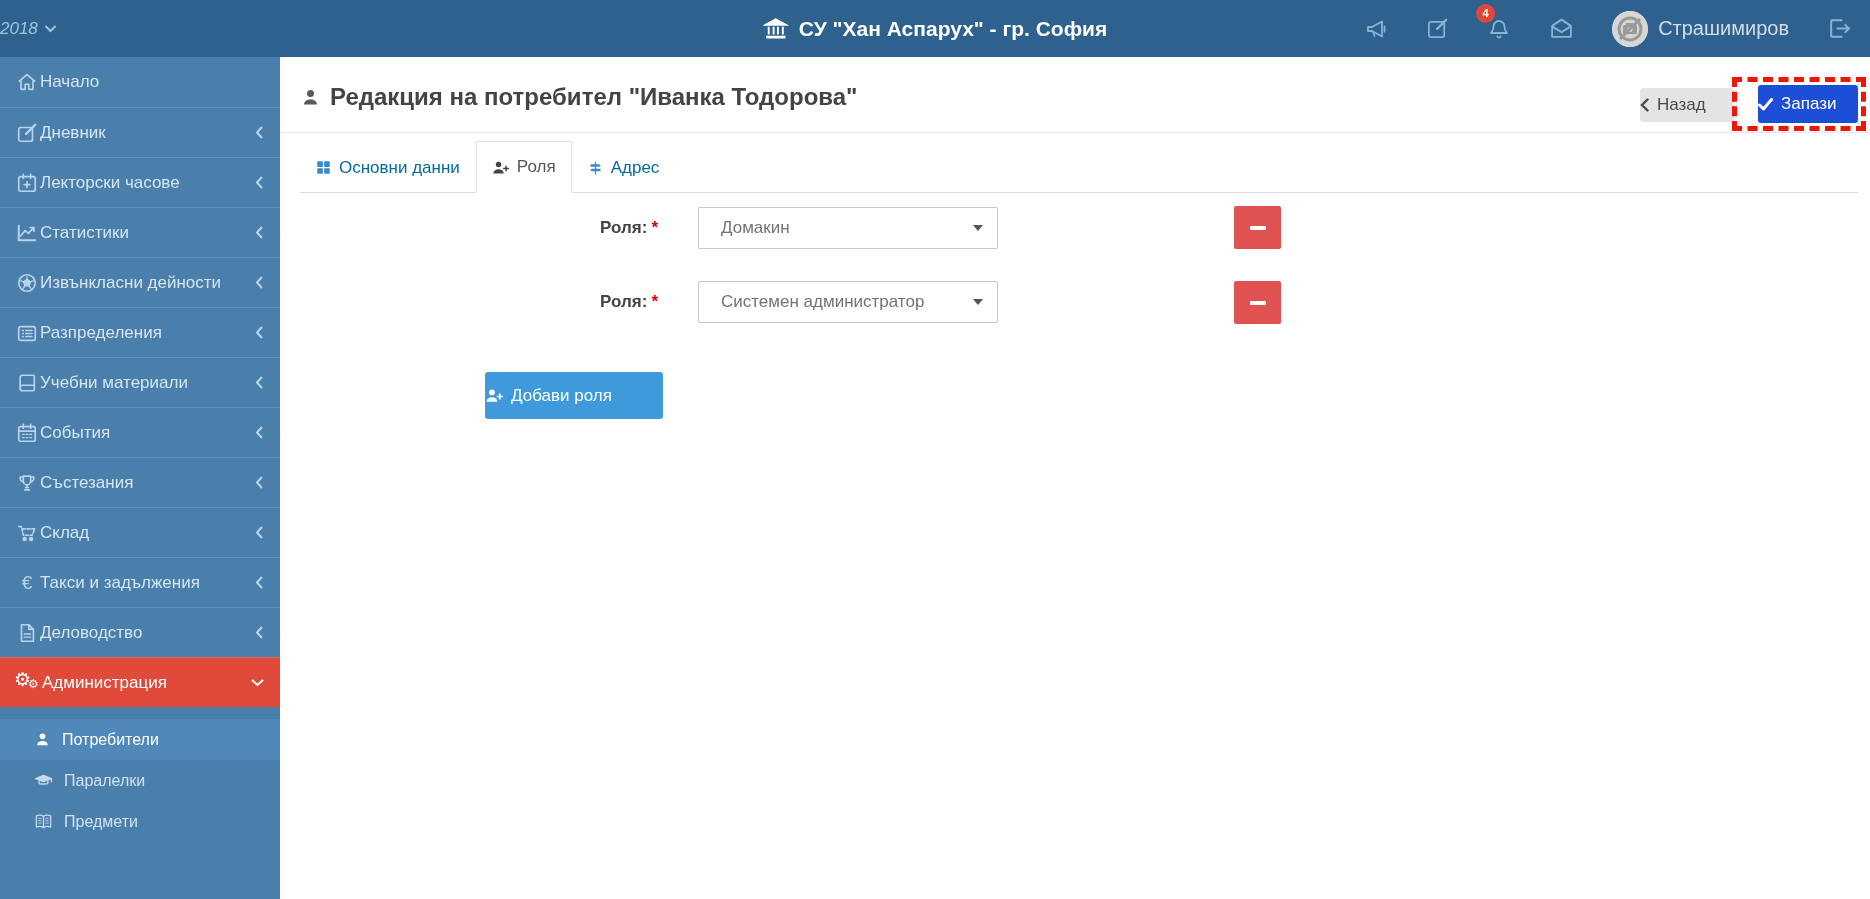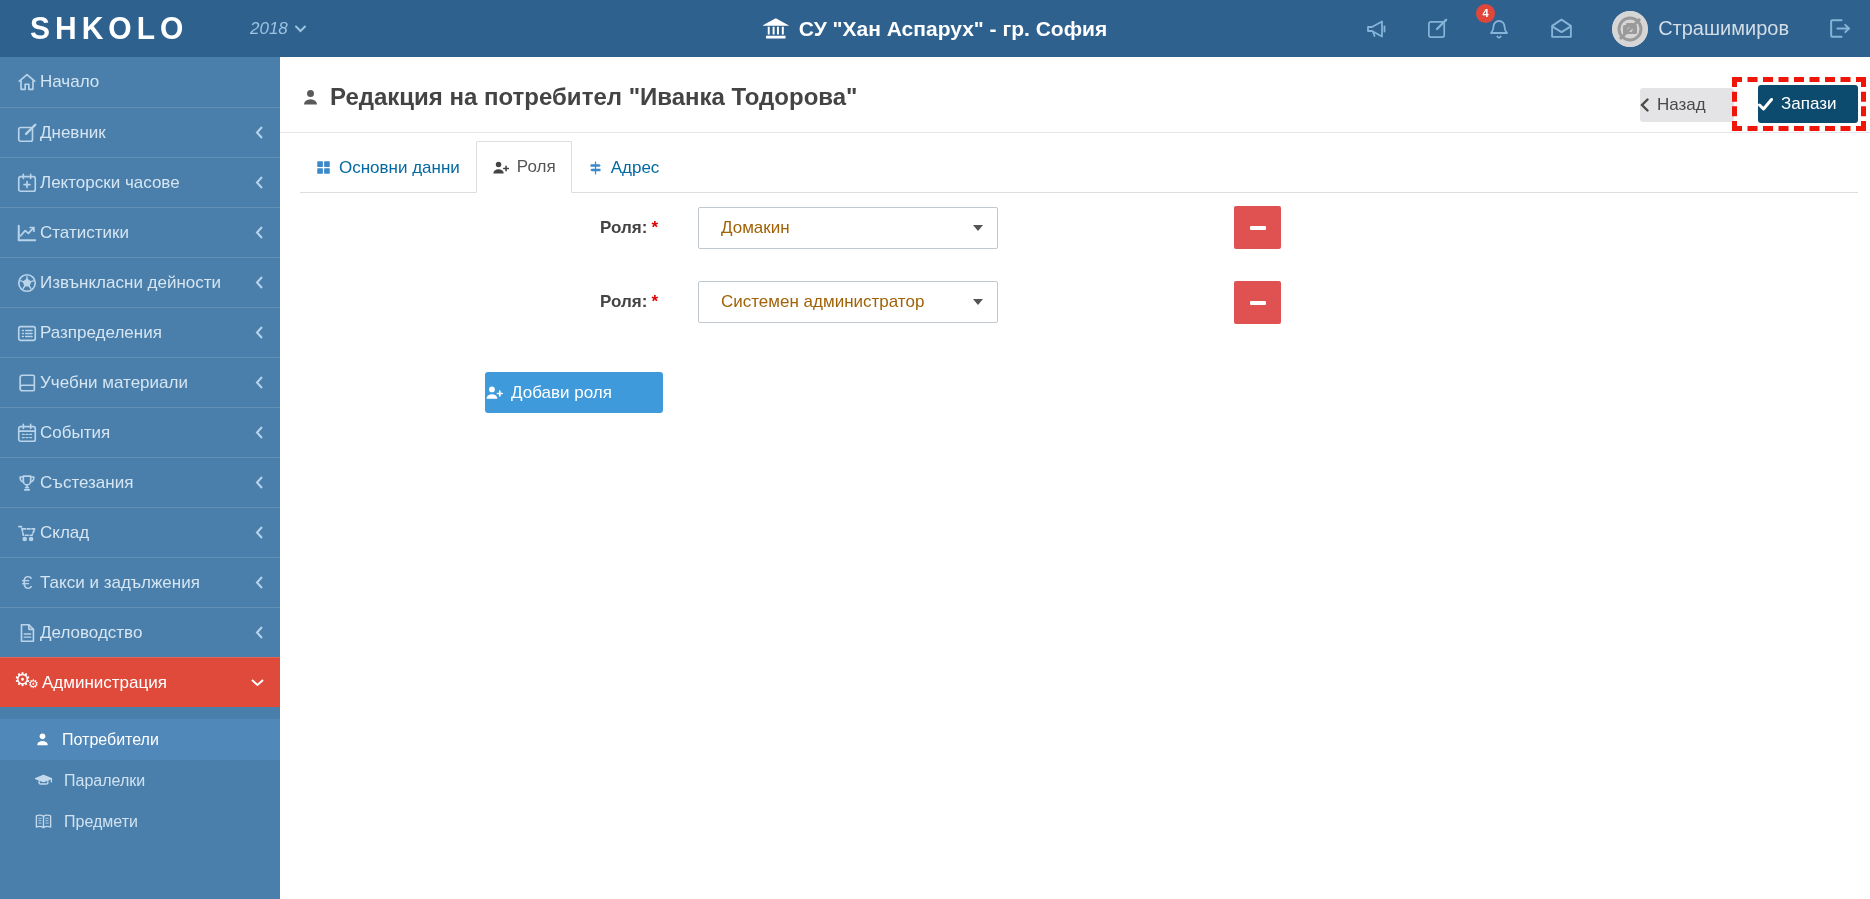--- a/index.html
+++ b/index.html
@@ -52,56 +52,55 @@
   .content-header { position:relative; height:76px; border-bottom:1px solid #e6e6e6; }
   .page-title { position:absolute; left:20px; top:26px; display:flex; align-items:center;
     gap:9px; font-size:24px; color:#444; }
   .btn { display:inline-flex; align-items:center; justify-content:flex-start; gap:8px;
     border:none; border-radius:3px; font-size:17px; cursor:pointer;
     font-family:"Liberation Sans","DejaVu Sans",sans-serif; }
   .btn-back { position:absolute; left:1360px; top:31px; width:94px; height:34px;
     background:#e4e4e6; color:#4a4a4a; }
   .save-annotation { position:absolute; left:1452px; top:20px; width:134px; height:54px;
     border:5px dashed #ee1509; display:flex; align-items:center; justify-content:center; }
-  .btn-save { width:100px; height:38px; background:#0c4a6e; color:#fff;margin-left:18px; }
+  .btn-save { width:100px; height:38px; background:#1d4ed8; color:#fff;margin-left:18px; }
 
   
   .tabs { position:absolute; left:20px; top:83px; right:12px; display:flex;
     border-bottom:1px solid #ddd; height:53px; align-items:flex-end; }
   .tab { display:flex; align-items:center; gap:8px; padding:14px 15px; font-size:17px;
     color:#0369a1; cursor:pointer; border:1px solid transparent; border-bottom:none;
     margin-bottom:-1px; background:transparent; border-radius:2px 2px 0 0; height:52px; }
   .tab.active { background:#fff; border-color:#ddd; color:#555;
     border-bottom:1px solid #fff; }
   .tab.active .si { color:#444; }
 
   
   .role-label { position:absolute; left:0; width:378px; text-align:right; height:42px;
     line-height:42px; font-size:17px; font-weight:700; color:#444; }
   .req { color:#dd0000; font-weight:700; margin-left:4px; }
   .selectbox { position:absolute; left:418px; width:300px; height:42px; background:#fff;
     border:1px solid #c2c8d1; border-radius:2px; display:flex; align-items:center;
-    padding:0 14px 0 22px; font-size:17px; color:#a16207; cursor:pointer; }
+    padding:0 14px 0 22px; font-size:17px; color:#737373; cursor:pointer; }
   .caret { margin-left:auto; width:0; height:0; border-left:5px solid transparent;
     border-right:5px solid transparent; border-top:6px solid #555; }
   .btn-minus { position:absolute; left:954px; width:47px; height:43px; background:#e05252;
     border:none; border-radius:2px; cursor:pointer; display:flex; align-items:center;
     justify-content:center; }
   .minusbar { width:16px; height:4px; background:#fff; border-radius:1px; }
-  .btn-add { position:absolute; left:205px; top:315px; width:178px; height:41px;
+  .btn-add { position:absolute; left:205px; top:315px; width:178px; height:47px;
     background:#3e9adb; color:#fff; }
 
   .si { flex:none; }
   svg { display:block; }
 </style>
 </head>
 <body>
 
 <header class="topbar">
-  <div class="logo">SHKOLO</div>
 
   <div class="yearpick">
     <span>2018</span>
     <span class="si">
       <svg width="11" height="8" viewBox="0 0 11 8">
           <polyline points="1,1.5 5.5,6 10,1.5" fill="none" stroke="#9cc3e0" stroke-width="2" stroke-linecap="round"></polyline>
         </svg>
     </span>
   </div>
 

